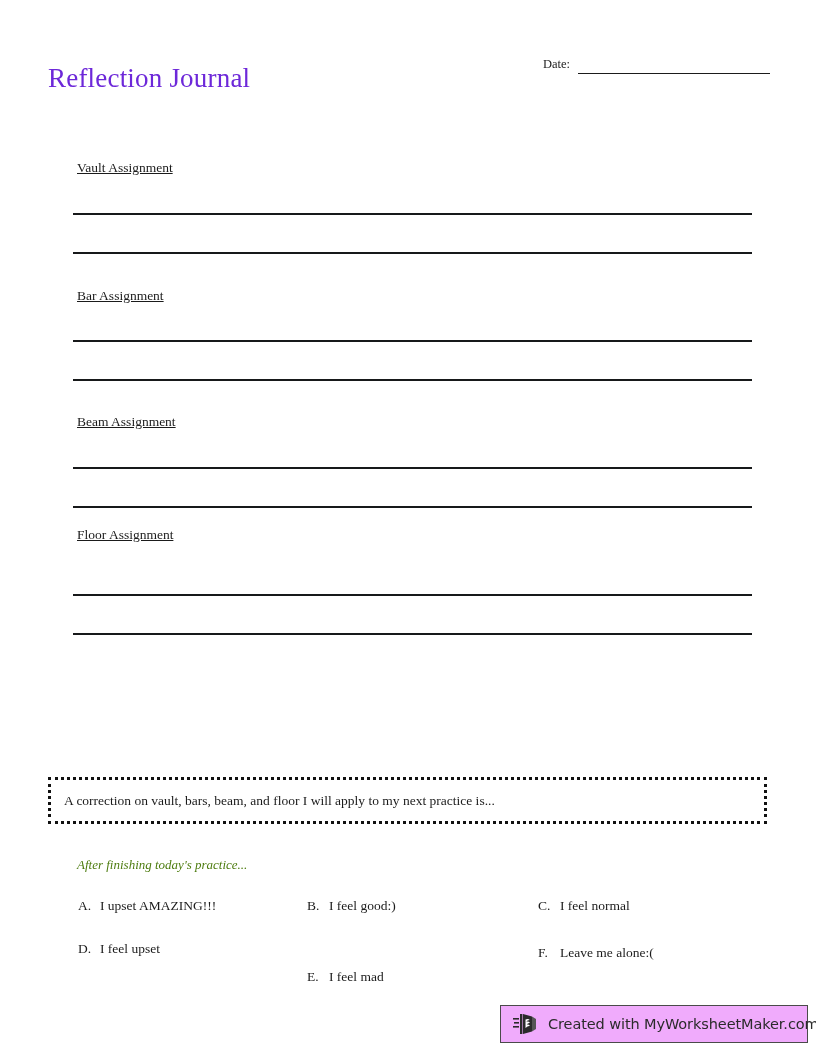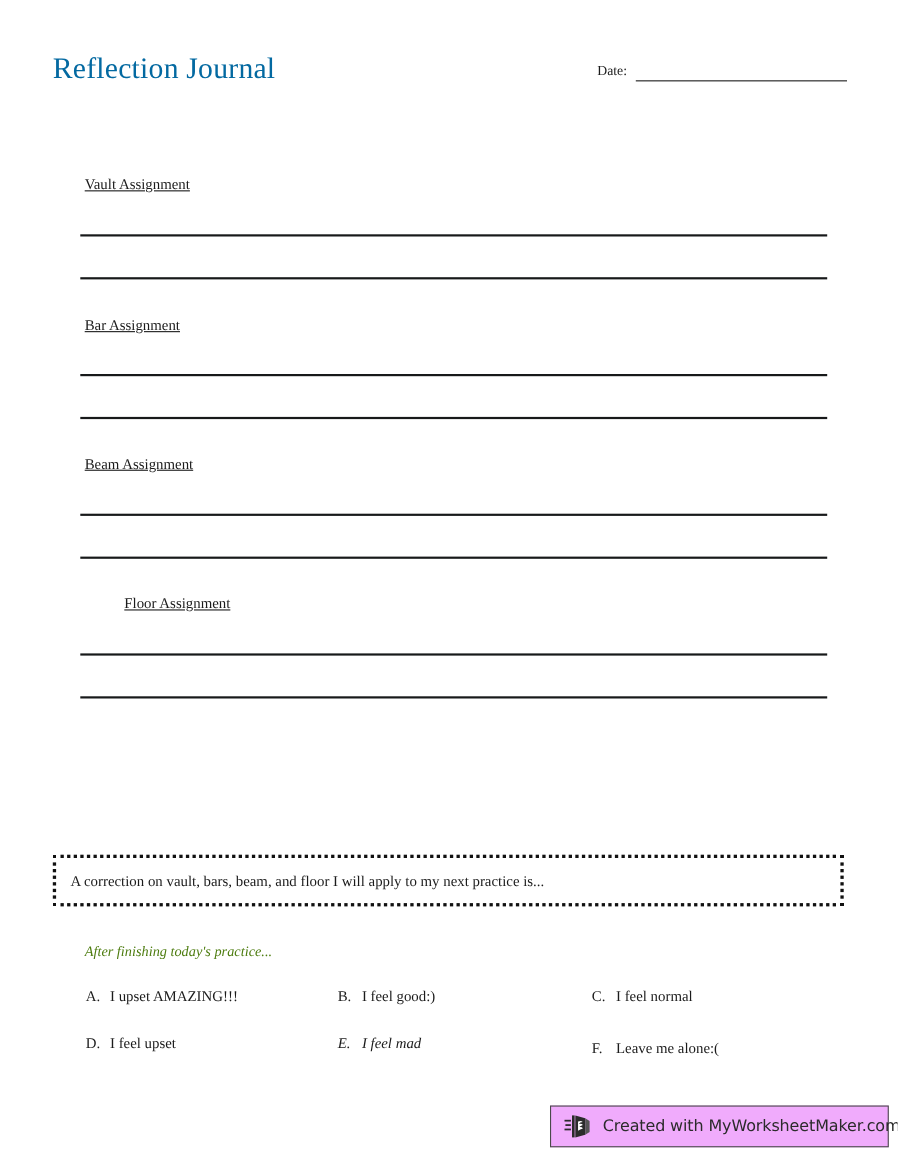--- a/index.html
+++ b/index.html
@@ -21,24 +21,24 @@
     position: absolute;
     inset: 0;
     width: 816px;
     height: 1056px;
   }
 
   
   .page-title {
     position: absolute;
     left: 48px;
-    top: 47px;
+    top: 63px;
     font-size: 27px;
     letter-spacing: 0.2px;
-    color: #0369a1;
+    color: #6d28d9;
     white-space: nowrap;
   }
 
   .id-block {
     position: absolute;
     left: 520px;
     top: 48px;
     width: 250px;
   }
   .id-row {
@@ -176,21 +176,21 @@
     <div class="write-line" style="top: 379px;"></div>
   </div>
 
   <div class="section">
     <div class="section-label" style="top: 414px;">Beam Assignment</div>
     <div class="write-line" style="top: 467px;"></div>
     <div class="write-line" style="top: 506px;"></div>
   </div>
 
   <div class="section">
-    <div class="section-label" style="top: 541px; margin-left: 36px;">Floor Assignment</div>
+    <div class="section-label" style="top: 527px;">Floor Assignment</div>
     <div class="write-line" style="top: 594px;"></div>
     <div class="write-line" style="top: 633px;"></div>
   </div>
 
   <div class="prompt-box" style="top: 777px; height: 47px;">
     <span class="prompt-text">A correction on vault, bars, beam, and floor I will apply to my next practice is...</span>
   </div>
 
   <div class="mc-intro">After finishing today's practice...</div>
 
@@ -199,21 +199,21 @@
   </div>
   <div class="mc-option" style="left: 307px; top: 898px;">
     <span class="mc-letter">B.</span><span>I feel good:)</span>
   </div>
   <div class="mc-option" style="left: 538px; top: 898px;">
     <span class="mc-letter">C.</span><span>I feel normal</span>
   </div>
   <div class="mc-option" style="left: 78px; top: 941px;">
     <span class="mc-letter">D.</span><span>I feel upset</span>
   </div>
-  <div class="mc-option" style="left: 307px; top: 941px; font-style: italic;">
+  <div class="mc-option" style="left: 307px; top: 969px;">
     <span class="mc-letter">E.</span><span>I feel mad</span>
   </div>
   <div class="mc-option" style="left: 538px; top: 945px;">
     <span class="mc-letter">F.</span><span>Leave me alone:(</span>
   </div>
 
   <div class="footer-badge">
     <svg class="footer-logo" viewBox="0 0 26 24">
       <g fill="#2b2b2b">
         <rect x="0" y="6" width="6" height="1.6"></rect>

